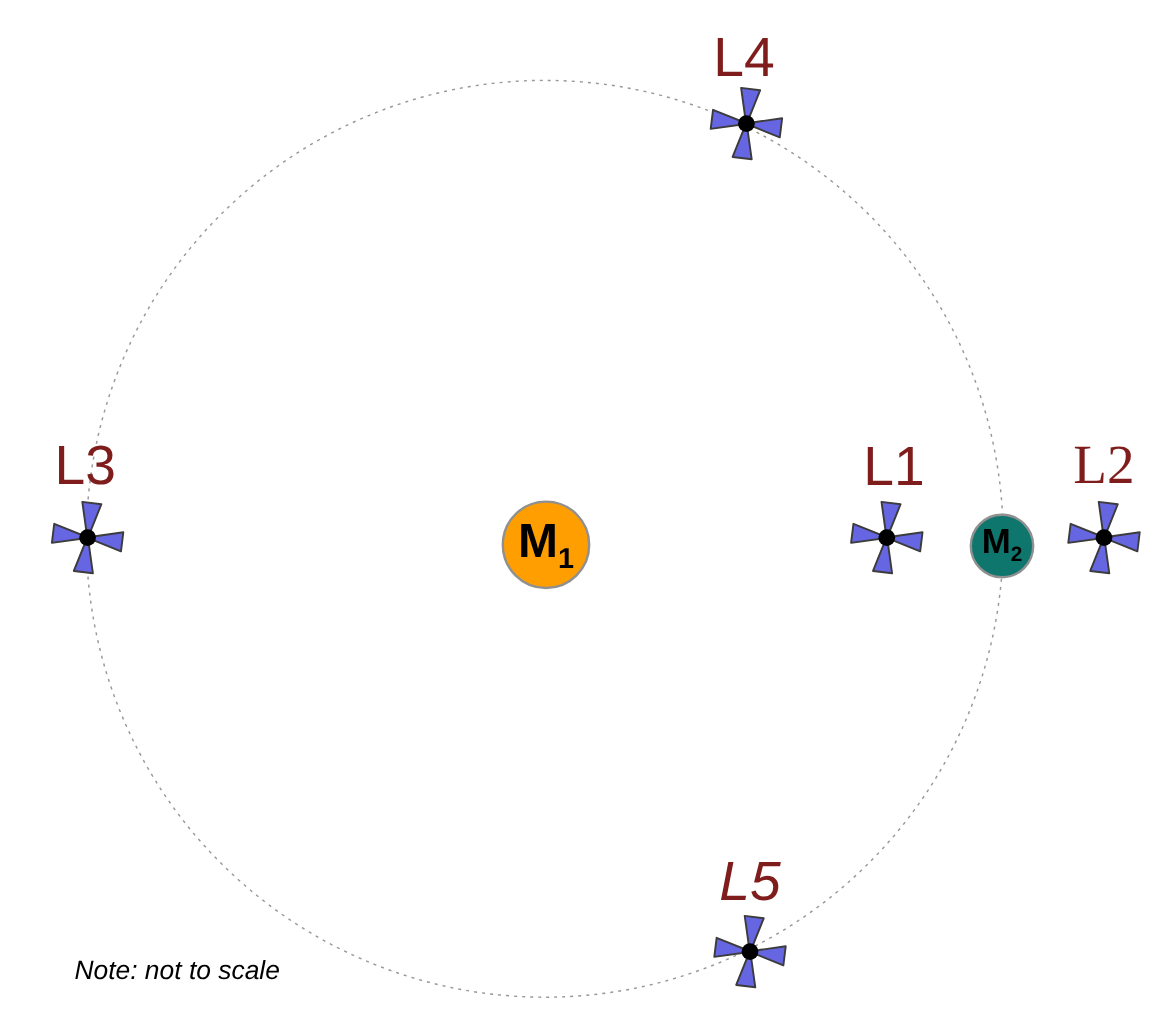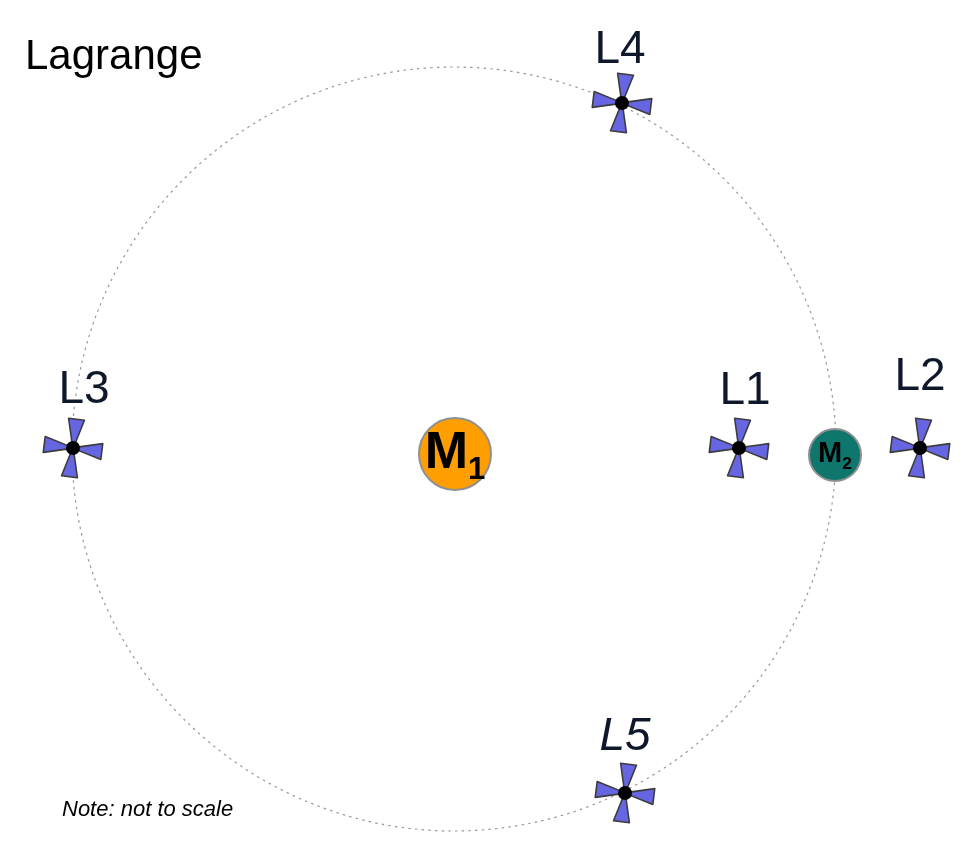--- a/index.html
+++ b/index.html
@@ -7,21 +7,21 @@
     position:relative;width:966px;height:851px;background:#ffffff;overflow:hidden;
     font-family:"Liberation Sans","DejaVu Sans",sans-serif;color:#000;
   }
   .orbit-svg{position:absolute;left:0;top:0;}
   .title{
     position:absolute;left:25px;top:33px;font-size:42px;line-height:1.07;
     color:#000;white-space:nowrap;
   }
   .lp{display:contents;}
   .lp-label{
-    position:absolute;transform:translate(-50%,-50%);font-size:46px;color:#0f172a;
+    position:absolute;transform:translate(-50%,-50%);font-size:46px;color:#7f1d1d;
     white-space:nowrap;
   }
   .lp-marker{position:absolute;}
   .body{
     position:absolute;border-radius:50%;box-sizing:border-box;
     display:flex;align-items:center;justify-content:center;
     font-weight:bold;color:#000;
   }
   .body-label{line-height:1;}
   .body-label sub{font-size:0.6em;line-height:1;}
@@ -34,52 +34,51 @@
 </head>
 <body>
 
 <div class="stage">
 
   <svg class="orbit-svg" width="966" height="851">
     <circle id="orbit-circle" fill="none" cx="454" cy="449" r="382" stroke="#989898" stroke-width="1.2" stroke-dasharray="2.5 4.2"></circle>
   </svg>
 
   <div class="title">
-    <div>Lagrange</div>
   </div>
 
   <div id="points-layer">
   <div class="lp">
     <div class="lp-label" style="left: 745px; top: 388px; text-align: center;">L1</div>
     <svg class="lp-marker" width="74" height="74" viewBox="-37 -37 74 74" style="left: 702px; top: 411px;">
       <g class="blades">
             <polygon points="0,1 -8,-29 8,-29" transform="rotate(7)" fill="#6666E3" stroke="#3C3C3C" stroke-width="1.6" stroke-linejoin="round"></polygon>
             <polygon points="0,1 -8,-29 8,-29" transform="rotate(97)" fill="#6666E3" stroke="#3C3C3C" stroke-width="1.6" stroke-linejoin="round"></polygon>
             <polygon points="0,1 -8,-29 8,-29" transform="rotate(187)" fill="#6666E3" stroke="#3C3C3C" stroke-width="1.6" stroke-linejoin="round"></polygon>
             <polygon points="0,1 -8,-29 8,-29" transform="rotate(277)" fill="#6666E3" stroke="#3C3C3C" stroke-width="1.6" stroke-linejoin="round"></polygon>
           </g>
       <circle class="lp-dot" cx="0" cy="0" r="7" fill="#000000"></circle>
     </svg>
   </div>
 
   <div class="lp">
-    <div class="lp-label" style="left: 920px; top: 374px;">L2</div>
+    <div class="lp-label" style="left: 920px; top: 387px; font-family: Liberation Serif, serif;">L2</div>
     <svg class="lp-marker" width="74" height="74" viewBox="-37 -37 74 74" style="left: 883px; top: 411px;">
       <g class="blades">
             <polygon points="0,1 -8,-29 8,-29" transform="rotate(7)" fill="#6666E3" stroke="#3C3C3C" stroke-width="1.6" stroke-linejoin="round"></polygon>
             <polygon points="0,1 -8,-29 8,-29" transform="rotate(97)" fill="#6666E3" stroke="#3C3C3C" stroke-width="1.6" stroke-linejoin="round"></polygon>
             <polygon points="0,1 -8,-29 8,-29" transform="rotate(187)" fill="#6666E3" stroke="#3C3C3C" stroke-width="1.6" stroke-linejoin="round"></polygon>
             <polygon points="0,1 -8,-29 8,-29" transform="rotate(277)" fill="#6666E3" stroke="#3C3C3C" stroke-width="1.6" stroke-linejoin="round"></polygon>
           </g>
       <circle class="lp-dot" cx="0" cy="0" r="7" fill="#000000"></circle>
     </svg>
   </div>
 
   <div class="lp">
-    <div class="lp-label" style="left: 84px; top: 387px;">L3</div>
+    <div class="lp-label" style="left: 71px; top: 387px;">L3</div>
     <svg class="lp-marker" width="74" height="74" viewBox="-37 -37 74 74" style="left: 36px; top: 411px;">
       <g class="blades">
             <polygon points="0,1 -8,-29 8,-29" transform="rotate(7)" fill="#6666E3" stroke="#3C3C3C" stroke-width="1.6" stroke-linejoin="round"></polygon>
             <polygon points="0,1 -8,-29 8,-29" transform="rotate(97)" fill="#6666E3" stroke="#3C3C3C" stroke-width="1.6" stroke-linejoin="round"></polygon>
             <polygon points="0,1 -8,-29 8,-29" transform="rotate(187)" fill="#6666E3" stroke="#3C3C3C" stroke-width="1.6" stroke-linejoin="round"></polygon>
             <polygon points="0,1 -8,-29 8,-29" transform="rotate(277)" fill="#6666E3" stroke="#3C3C3C" stroke-width="1.6" stroke-linejoin="round"></polygon>
           </g>
       <circle class="lp-dot" cx="0" cy="0" r="7" fill="#000000"></circle>
     </svg>
   </div>
@@ -105,21 +104,21 @@
             <polygon points="0,1 -8,-29 8,-29" transform="rotate(97)" fill="#6666E3" stroke="#3C3C3C" stroke-width="1.6" stroke-linejoin="round"></polygon>
             <polygon points="0,1 -8,-29 8,-29" transform="rotate(187)" fill="#6666E3" stroke="#3C3C3C" stroke-width="1.6" stroke-linejoin="round"></polygon>
             <polygon points="0,1 -8,-29 8,-29" transform="rotate(277)" fill="#6666E3" stroke="#3C3C3C" stroke-width="1.6" stroke-linejoin="round"></polygon>
           </g>
       <circle class="lp-dot" cx="0" cy="0" r="7" fill="#000000"></circle>
     </svg>
   </div>
 </div>
   <div id="bodies-layer">
   <div class="body" style="left: 418px; top: 417px; width: 74px; height: 74px; background: rgb(255, 158, 0); border: 2px solid rgb(144, 144, 144);">
-    <span class="body-label" style="font-size: 52px;"><span class="body-letter">M</span><sub>1</sub></span>
+    <span class="body-label" style="font-size: 40px;"><span class="body-letter">M</span><sub>1</sub></span>
   </div>
 
   <div class="body" style="left: 808px; top: 428px; width: 54px; height: 54px; background: #0f766e; border: 2px solid rgb(144, 144, 144);">
     <span class="body-label" style="font-size: 29px;"><span class="body-letter">M</span><sub>2</sub></span>
   </div>
 </div>
 
   <div class="note"><span class="note-bold">Note</span><span>: not to scale</span></div>
 </div>
 

